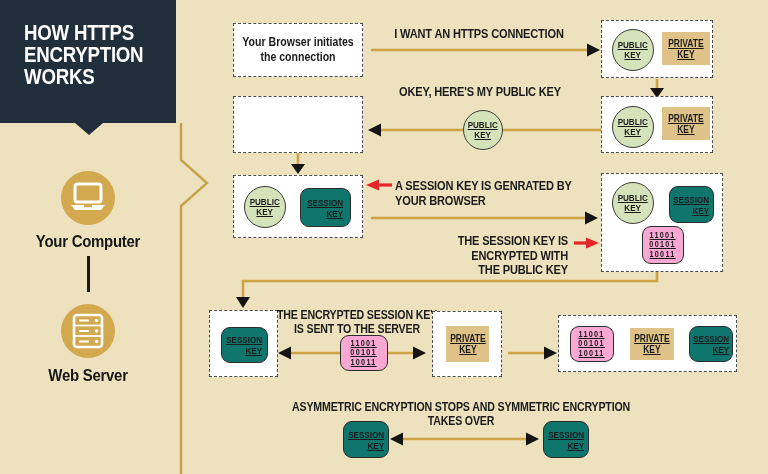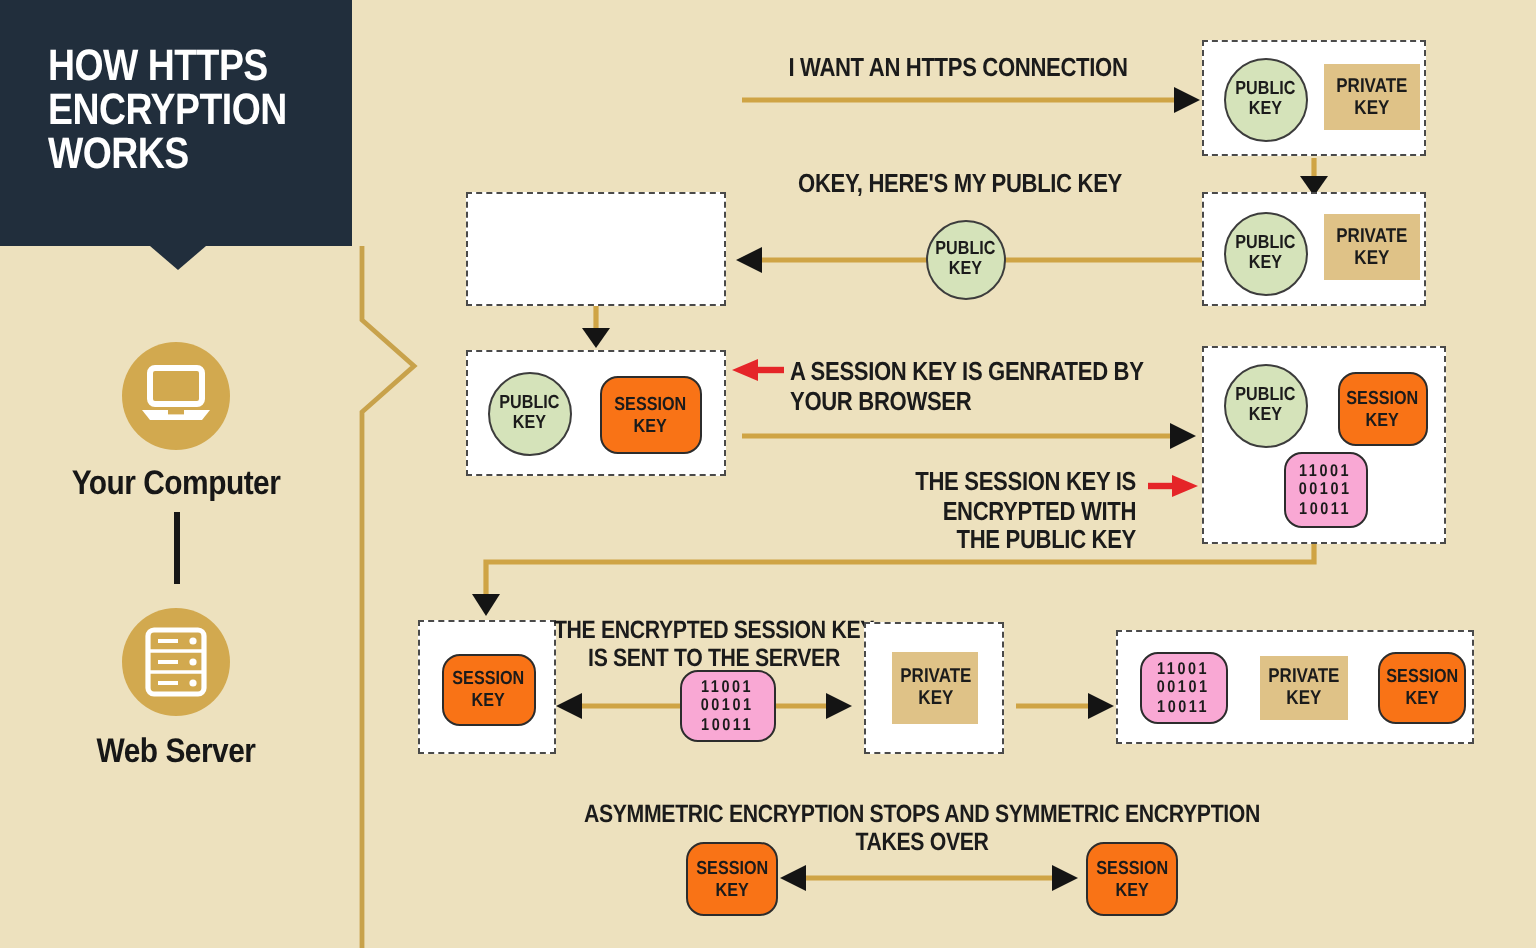--- a/index.html
+++ b/index.html
@@ -16,25 +16,25 @@
   .gold-circle{position:absolute;width:54px;height:54px;border-radius:50%;background:#D2A94F;}
   .side-label{position:absolute;width:160px;text-align:center;font-weight:bold;color:#171717;
     font-size:17px;letter-spacing:-.3px;transform:scaleX(.88);}
   .side-connector{position:absolute;left:87px;top:256px;width:3px;height:36px;background:#171717;}
 
   
   .dbox{position:absolute;background:#ffffff;border:1.4px dashed #4a4a4a;box-sizing:border-box;}
 
   
   .chip{position:absolute;display:flex;align-items:center;justify-content:center;
-    text-align:center;font-weight:bold;color:#1b1b1b;white-space:pre-line;box-sizing:border-box;}
+    text-align:center;font-weight:bold;color:#1b1b1b;white-space:pre-line;box-sizing:border-box;text-decoration:underline;}
   .chip span{transform:scaleX(.85);display:inline-block;}
   .chip-public{border-radius:50%;background:#D5E3BA;border:1.7px solid #3c3c3c;font-size:9.5px;line-height:10.5px;}
   .chip-private{background:#DFC287;font-size:10px;line-height:11px;}
-  .chip-session{background:#f97316;border:1.7px solid #2c2c2c;border-radius:9px;font-size:9.5px;line-height:11px;}
+  .chip-session{background:#0f766e;border:1.7px solid #2c2c2c;border-radius:9px;font-size:9.5px;line-height:11px;text-align:right;}
   .chip-binary{background:#f9a8d4;border:1.7px solid #2c2c2c;border-radius:9px;
     font-size:8.5px;line-height:9.5px;letter-spacing:1.5px;}
 
   
   .lbl{position:absolute;font-weight:bold;color:#1b1b1b;white-space:pre-line;letter-spacing:-.2px;}
   .lbl-c{text-align:center;transform:scaleX(.85);}
   .lbl-l{text-align:left;transform:scaleX(.85);transform-origin:0 0;}
   .lbl-r{text-align:right;transform:scaleX(.85);transform-origin:100% 0;}
 
   .box-text{position:absolute;width:100%;text-align:center;font-weight:bold;color:#1b1b1b;
@@ -119,20 +119,24 @@
     <path d="M632,236 L632,250 L643,243 Z" fill="#141414"></path>
 
     <path d="M617,339 L617,351 L629,345 Z" fill="#141414"></path>
     <path d="M676,339 L676,351 L688,345 Z" fill="#141414"></path>
 
     <line x1="402" y1="439" x2="527" y2="439" stroke="#CFA445" stroke-width="2.6"></line>
     <path d="M403,432.5 L403,445.5 L390,439 Z" fill="#141414"></path>
     <path d="M526,432.5 L526,445.5 L539,439 Z" fill="#141414"></path>
   </svg>
 
+  <div class="dbox" style="left:233px;top:23px;width:130px;height:54px;">
+    <div class="box-text" style="top:11px;">Your Browser initiates
+the connection</div>
+  </div>
   <div class="lbl lbl-c" style="left:329px;top:26px;width:300px;font-size:13px;">I WANT AN HTTPS CONNECTION</div>
   <div class="dbox" style="left:601px;top:20px;width:112px;height:58px;"></div>
   <div class="chip chip-public" style="left:612px;top:29px;width:42px;height:42px;"><span>PUBLIC
 KEY</span></div>
   <div class="chip chip-private" style="left:662px;top:32px;width:48px;height:33px;"><span>PRIVATE
 KEY</span></div>
 
   <div class="dbox" style="left:233px;top:96px;width:130px;height:57px;"></div>
   <div class="lbl lbl-c" style="left:330px;top:84px;width:300px;font-size:13px;">OKEY, HERE'S MY PUBLIC KEY</div>
   <div class="chip chip-public" style="left:463px;top:110px;width:40px;height:40px;"><span>PUBLIC

